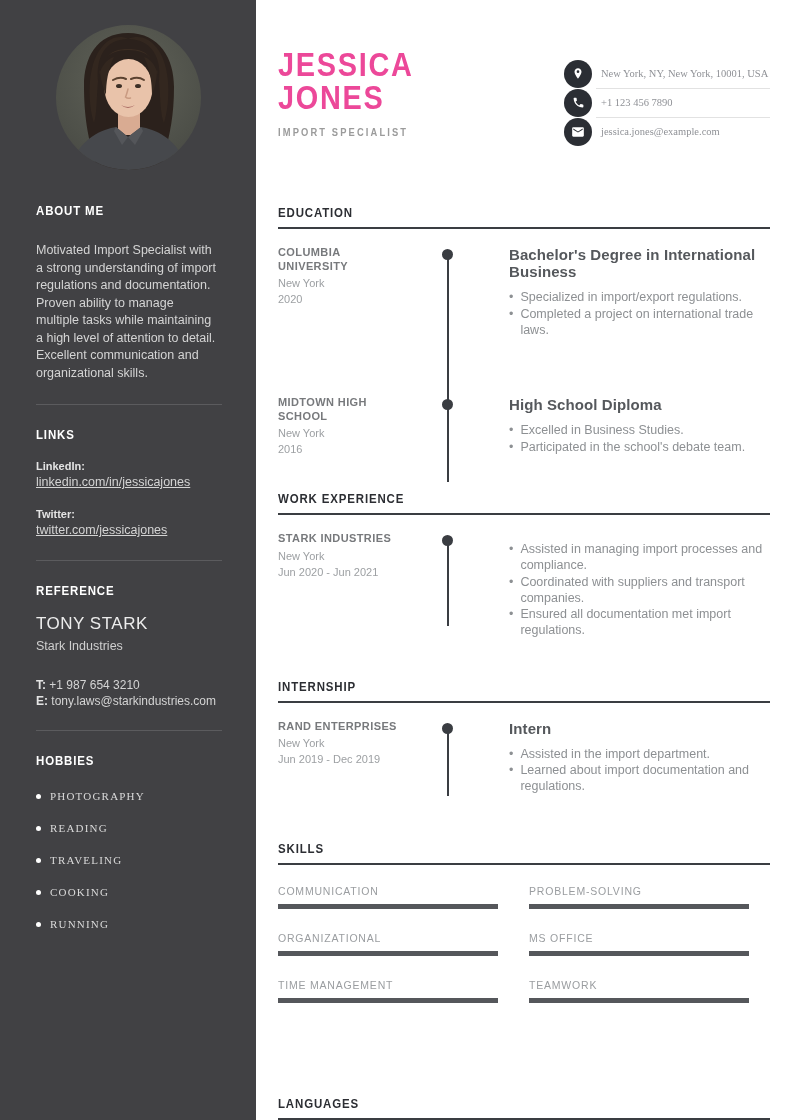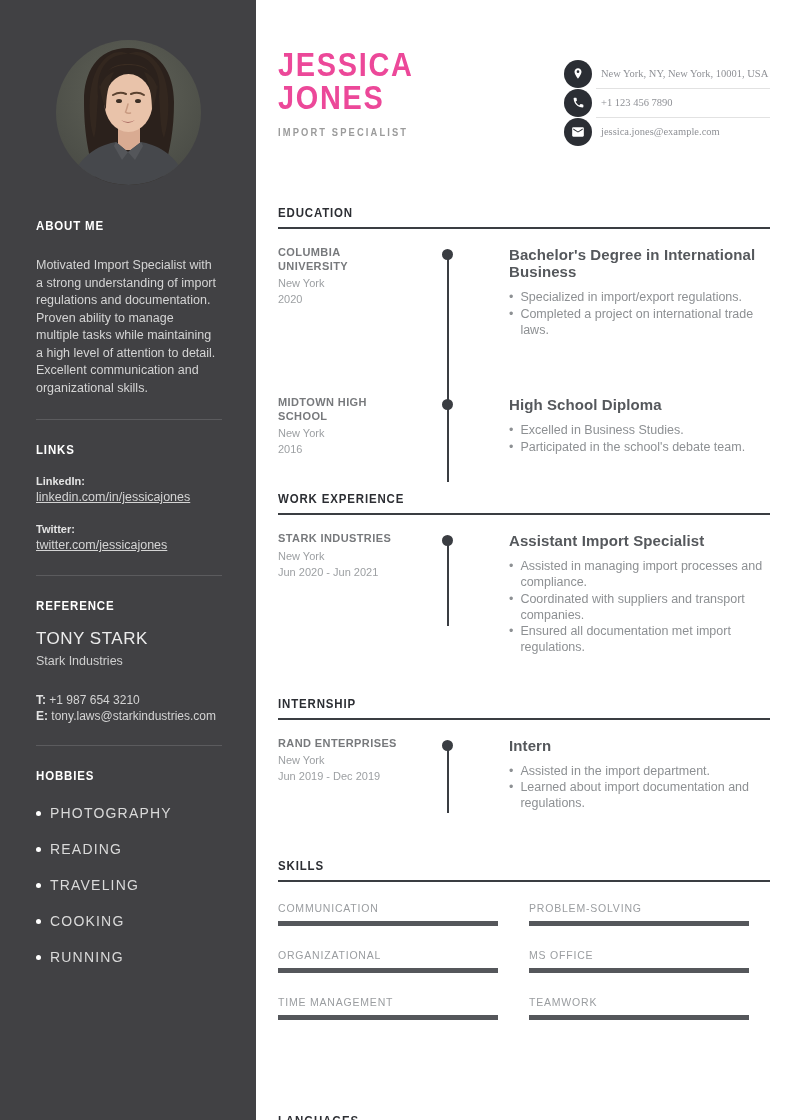--- a/index.html
+++ b/index.html
@@ -10,21 +10,21 @@
     position:relative;
     height:1120px;
     overflow:hidden;
   }
   .page { display:flex; width:794px; height:1120px; }
 
   
   .sidebar {
     width:256px; min-width:256px; height:1120px;
     background:#414144; color:#d6d6d6;
-    padding:16px 36px;
+    padding:1px 36px;
   }
   .avatar-wrap { width:145px; height:145px; margin:24px auto 0 auto; }
   .avatar-wrap svg { display:block; }
   .sb-section-title {
     color:#ffffff; font-size:13.5px; font-weight:bold;
     letter-spacing:1px;
   }
   .cond { display:inline-block; transform:scaleX(0.85); transform-origin:0 50%; white-space:nowrap; }
   .sb-about-text {
     margin-top:24px; font-size:12.5px; line-height:17.5px; color:#d4d4d4;
@@ -37,22 +37,22 @@
     font-size:12.5px; color:#d4d4d4; text-decoration:underline;
     margin-top:3px; display:inline-block; cursor:pointer;
   }
   .sb-ref-name { font-size:17px; color:#ececec; letter-spacing:0.5px; margin-top:16px; }
   .sb-ref-company { font-size:12.5px; color:#cfcfcf; margin-top:5px; }
   .sb-ref-line { font-size:12px; color:#d4d4d4; margin-top:25px; }
   .sb-ref-line .pfx { font-weight:bold; color:#e4e4e4; }
   .sb-ref-line.tight { margin-top:2px; }
   .hobby-list { list-style:none; margin-top:22px; }
   .hobby-item {
-    font-size:14px; letter-spacing:1.2px; color:#dadada;
-    margin-bottom:20px; display:flex; align-items:center;
+    font-size:11px; letter-spacing:1.2px; color:#dadada;
+    margin-bottom:20px; display:flex; align-items:center;font-family:Liberation Serif, serif;
   }
   .hobby-dot {
     width:5px; height:5px; border-radius:50%; background:#ffffff;
     margin-right:9px; flex:none;
   }
 
   
   .main { flex:1; padding:0 24px 0 22px; background:#fff; }
 
   .hdr { display:flex; justify-content:space-between; margin-top:48px; }
@@ -325,21 +325,20 @@
         <div class="entry-left">
           <div class="entry-org">STARK INDUSTRIES</div>
           <div class="entry-meta">New York</div>
           <div class="entry-meta">Jun 2020 - Jun 2021</div>
         </div>
         <div class="entry-mid">
           <span class="tl-dot"></span>
           <span class="tl-line" style="height:86px;"></span>
         </div>
         <div class="entry-content">
-          <div class="entry-title">Assistant Import Specialist</div>
           <ul class="bullet-list">
             <li>
                 <span class="blt">•</span>
                 <span>Assisted in managing import processes and compliance.</span>
               </li>
             <li>
                 <span class="blt">•</span>
                 <span>Coordinated with suppliers and transport companies.</span>
               </li>
             <li>

